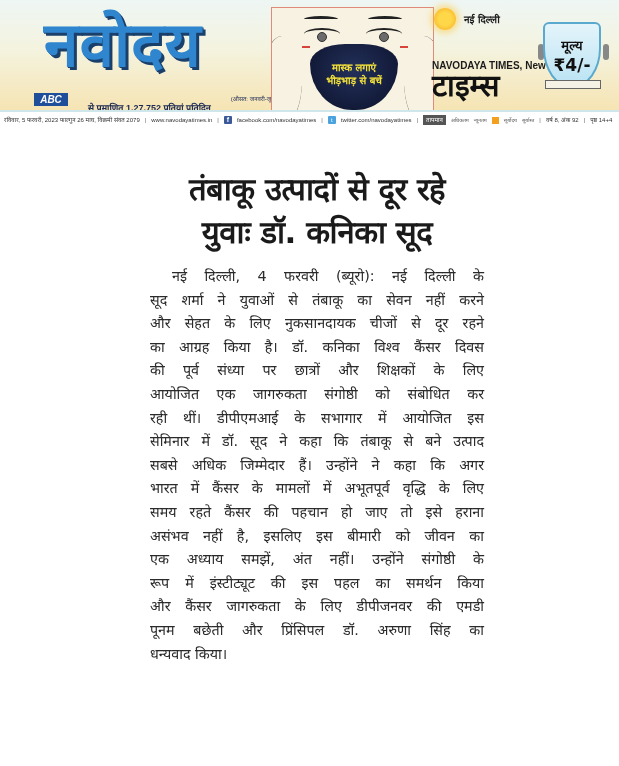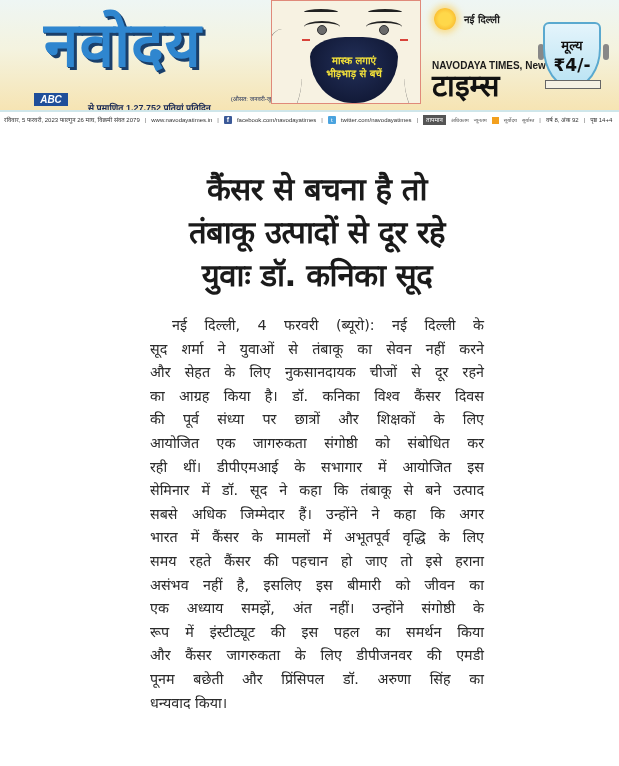--- a/index.html
+++ b/index.html
@@ -24,21 +24,21 @@
   }
   .abc-badge {
     width: 34px; height: 13px; background: #1f4e9a; color: #ffffff;
     font-family: "Liberation Sans", sans-serif; font-weight: bold; font-style: italic;
     font-size: 10px; line-height: 13px; text-align: center;
   }
   .abc-text { font-family: "Liberation Sans", sans-serif; font-size: 9px; font-weight: bold; color: #1b2a55; margin-top: 16px; }
   .abc-note { font-family: "Liberation Sans", sans-serif; font-size: 6px; color: #1b2a55; }
 
   .ad-box {
-    position: absolute; left: 271px; top: 0; width: 150px; height: 104px;
+    position: absolute; left: 271px; top: 7px; width: 163px; height: 104px;
     border: 1px solid #e08a7a; background: #f7f2e2; overflow: hidden;
   }
   .ad-eye { position: absolute; top: 20px; width: 36px; height: 12px; border-top: 2px solid #222; border-radius: 50% 50% 0 0; }
   .ad-eye.l { left: 32px; } .ad-eye.r { left: 94px; }
   .ad-pupil { position: absolute; top: 24px; width: 10px; height: 10px; background: #6b6b6b; border-radius: 50%; border: 1px solid #333; }
   .ad-pupil.l { left: 45px; } .ad-pupil.r { left: 107px; }
   .ad-brow { position: absolute; top: 8px; width: 34px; height: 6px; border-top: 3px solid #222; border-radius: 50%; }
   .ad-brow.l { left: 32px; } .ad-brow.r { left: 96px; }
   .ad-face-line { position: absolute; top: 28px; width: 40px; height: 90px; border: 1px solid #555; border-radius: 50%; }
   .ad-face-line.l { left: -10px; border-right: none; border-top: none; }
@@ -95,21 +95,21 @@
   .article {
     position: absolute; left: 150px; top: 168px; width: 334px;
     color: #1e1e1e;
   }
   .headline {
     font-family: "DejaVu Sans", sans-serif; font-weight: bold;
     font-size: 31px; line-height: 43px; text-align: center; color: #1a1a1a;
     letter-spacing: -0.5px;
   }
   .body {
-    margin-top: 17px;
+    margin-top: 11px;
     font-family: "DejaVu Sans", sans-serif; font-size: 14.3px; line-height: 23.6px;
     text-align: justify; text-align-last: left; color: #2a2a2a;
   }
   .body .line { display: block; white-space: nowrap; text-align: justify; text-align-last: justify; }
   .body .line.first { padding-left: 22px; }
   .body .line.last { text-align-last: left; }
 </style>
 </head>
 <body>
 
@@ -171,21 +171,20 @@
   <span class="tiny">सूर्योदय</span>
   <span class="tiny">सूर्यास्त</span>
   <span class="sep">|</span>
   <span>वर्ष 8, अंक 92</span>
   <span class="sep">|</span>
   <span>पृष्ठ 14+4</span>
 </div>
 
 <div class="article">
   <div class="headline">
-    <div>कैंसर से बचना है तो</div>
     <div>तंबाकू उत्पादों से दूर रहे</div>
     <div>युवाः डॉ. कनिका सूद</div>
   </div>
   <div class="body">
     <span class="line first">नई दिल्ली, 4 फरवरी (ब्यूरो): नई दिल्ली के</span>
     <span class="line">सूद शर्मा ने युवाओं से तंबाकू का सेवन नहीं करने</span>
     <span class="line">और सेहत के लिए नुकसानदायक चीजों से दूर रहने</span>
     <span class="line">का आग्रह किया है। डॉ. कनिका विश्व कैंसर दिवस</span>
     <span class="line">की पूर्व संध्या पर छात्रों और शिक्षकों के लिए</span>
     <span class="line">आयोजित एक जागरुकता संगोष्ठी को संबोधित कर</span>

